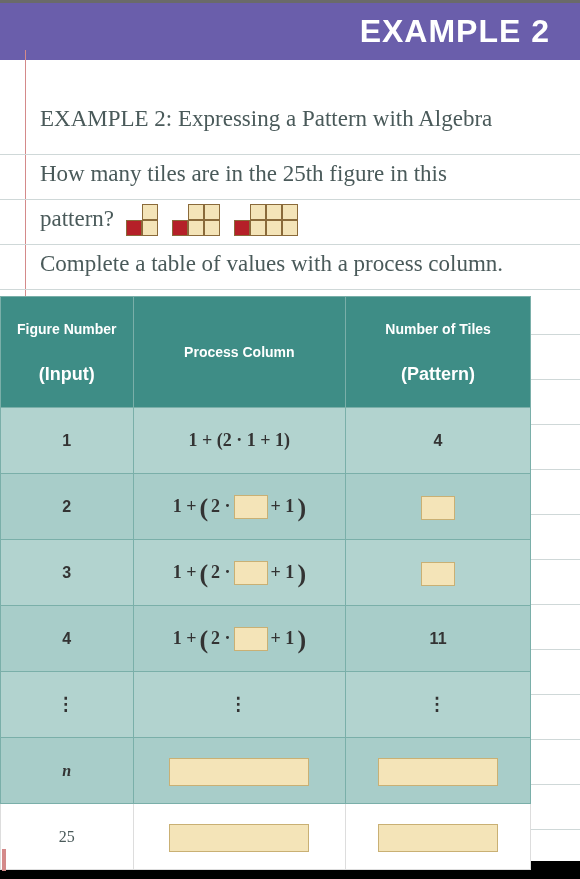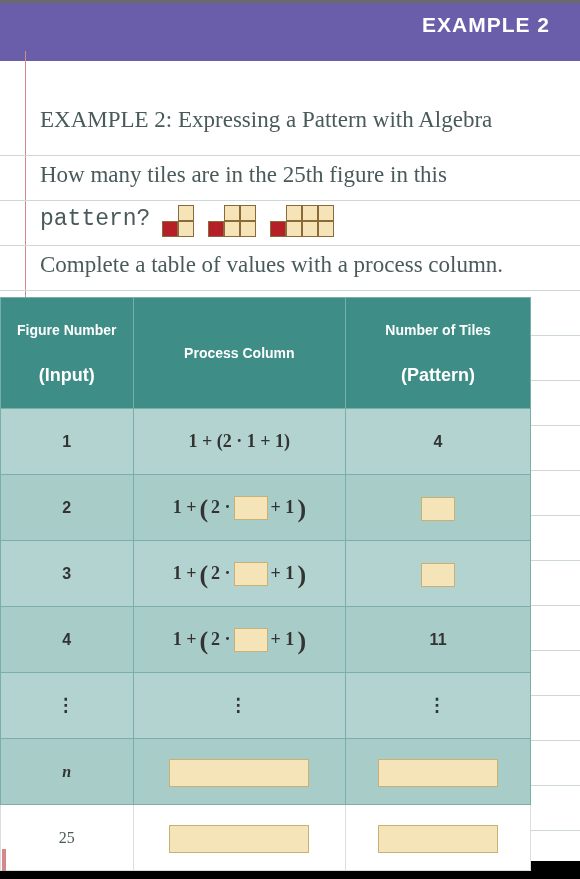--- a/index.html
+++ b/index.html
@@ -13,22 +13,22 @@
   }
   .top-rule {
     height: 3px;
     background: #6a6a6a;
     width: 100%;
   }
   .banner {
     background: #6a5eab;
     color: #fff;
     text-align: right;
-    padding: 10px 30px 24px 0;
-    font-size: 21px;
+    padding: 10px 30px 10px 0;
+    font-size: 32px;
     font-weight: 700;
     font-family: Arial, Helvetica, sans-serif;
     letter-spacing: 1px;
   }
   .notebook {
     position: relative;
     padding: 36px 30px 0 40px;
     color: #4a5a5a;
     font-size: 23px;
     line-height: 45px;
@@ -49,21 +49,21 @@
     pointer-events: none;
     background: repeating-linear-gradient(
       to bottom,
       transparent 0,
       transparent 44px,
       #cfd8d8 44px,
       #cfd8d8 45px
     );
   }
   .notebook .line { position: relative; z-index: 1; }
-  .prompt-line { display: flex; align-items: center; gap: 12px; font-family: Liberation Mono, monospace; }
+  .prompt-line { display: flex; align-items: center; gap: 12px; }
   .figs { display: flex; gap: 14px; align-items: flex-start; margin-top: 2px; }
   .fig { display: grid; grid-template-rows: repeat(2, 16px); gap: 0; }
   .cell { width: 16px; height: 16px; border: 1px solid #8a6a3a; background: #f4e4b8; }
   .cell.red { background: #b52028; }
   .cell.empty { background: transparent; border: none; }
   .tablewrap {
     position: relative;
     z-index: 2;
     margin-top: 10px;
     margin-left: -40px;

